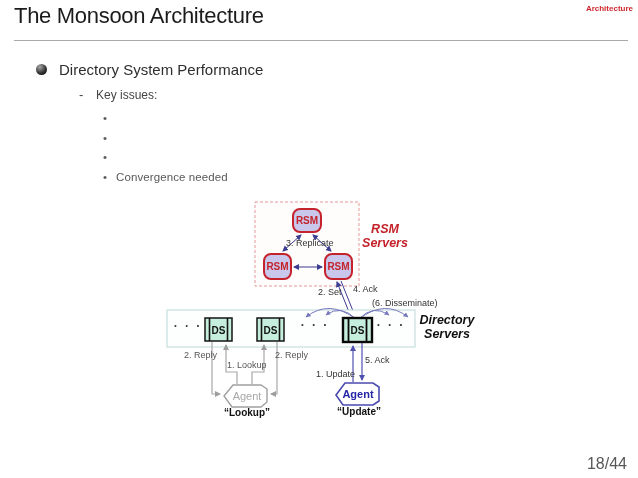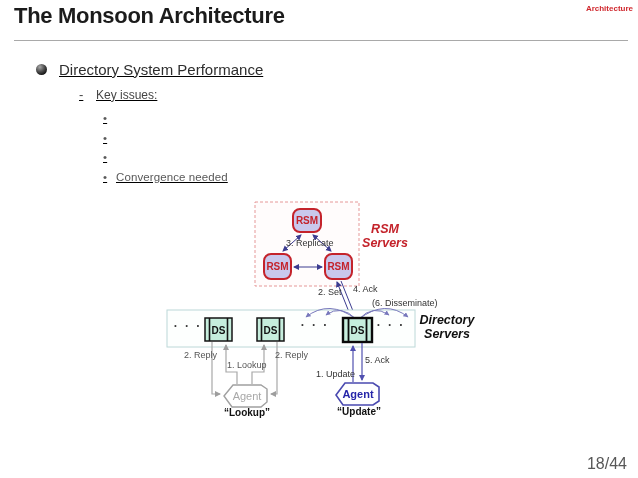--- a/index.html
+++ b/index.html
@@ -4,27 +4,27 @@
 <style>
   html,body{margin:0;padding:0;background:#e8e8e8;}
   .slide{
     position:relative;width:638px;height:478px;background:#ffffff;
     font-family:"Liberation Sans", sans-serif;overflow:hidden;margin:0 auto;
   }
   .confidential{
     position:absolute;top:4px;right:5px;font-size:8px;font-weight:bold;color:#d0282e;
   }
   .title{
-    position:absolute;top:3px;left:14px;margin:0;font-size:22px;font-weight:bold;
+    position:absolute;top:3px;left:14px;margin:0;font-size:22px;font-weight:normal;
     color:#1b1b1b;letter-spacing:-0.3px;
   }
   .title-rule{
     position:absolute;top:40px;left:14px;width:614px;height:1px;background:#a9a9a9;
   }
-  .content{position:absolute;top:58px;left:0;width:512px;text-decoration:underline;}
+  .content{position:absolute;top:58px;left:0;width:512px;}
   .l1{display:flex;align-items:center;margin-left:36px;height:22px;}
   .sphere{
     width:11px;height:11px;border-radius:50%;flex:0 0 11px;margin-right:12px;
     background:radial-gradient(circle at 35% 28%, #a8a8a8, #4a4a4a 45%, #161616 75%);
   }
   .l1-text{font-size:15px;color:#2e2e2e;}
   .l2{display:flex;margin-left:79px;margin-top:6px;height:17px;align-items:center;}
   .dash{width:17px;font-size:13px;color:#454545;}
   .l2-text{font-size:12px;color:#454545;}
   .items{list-style:none;margin:6px 0 0 103px;padding:0;}

